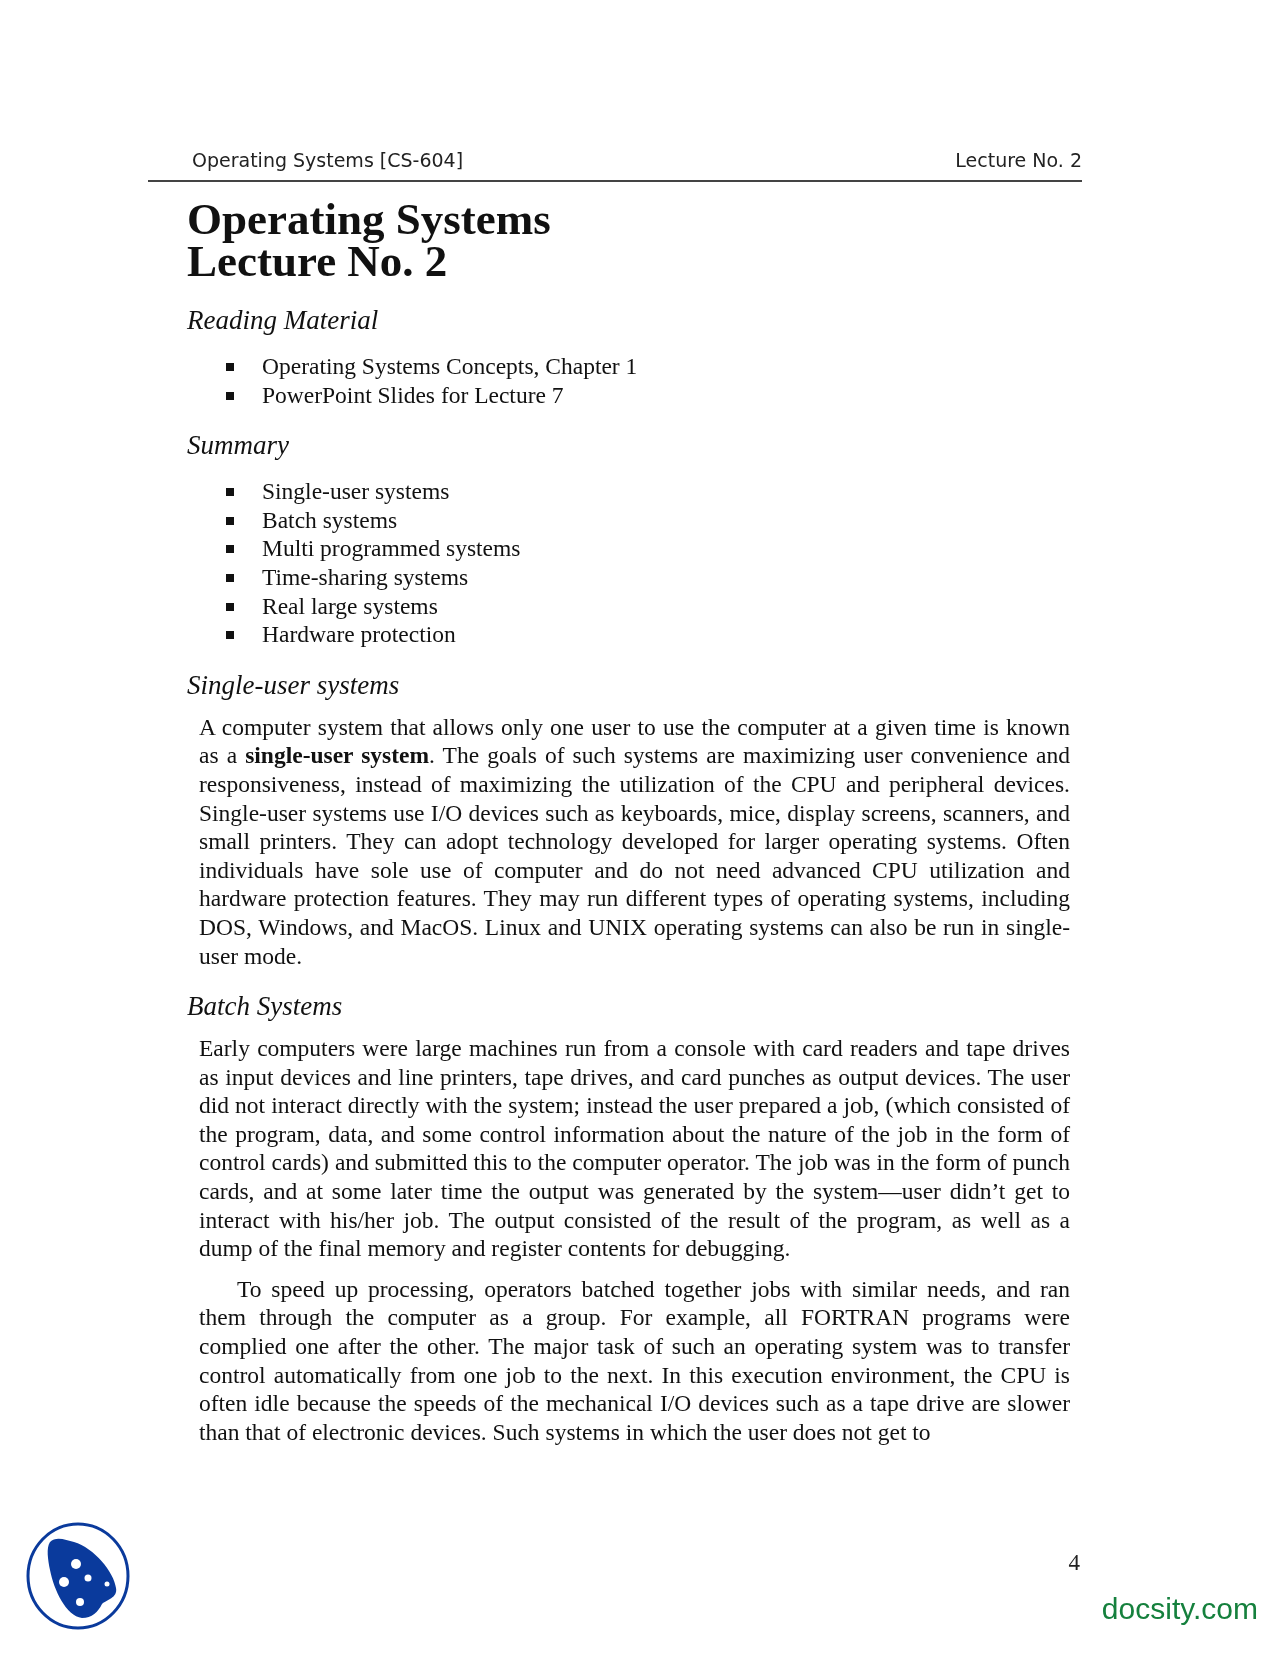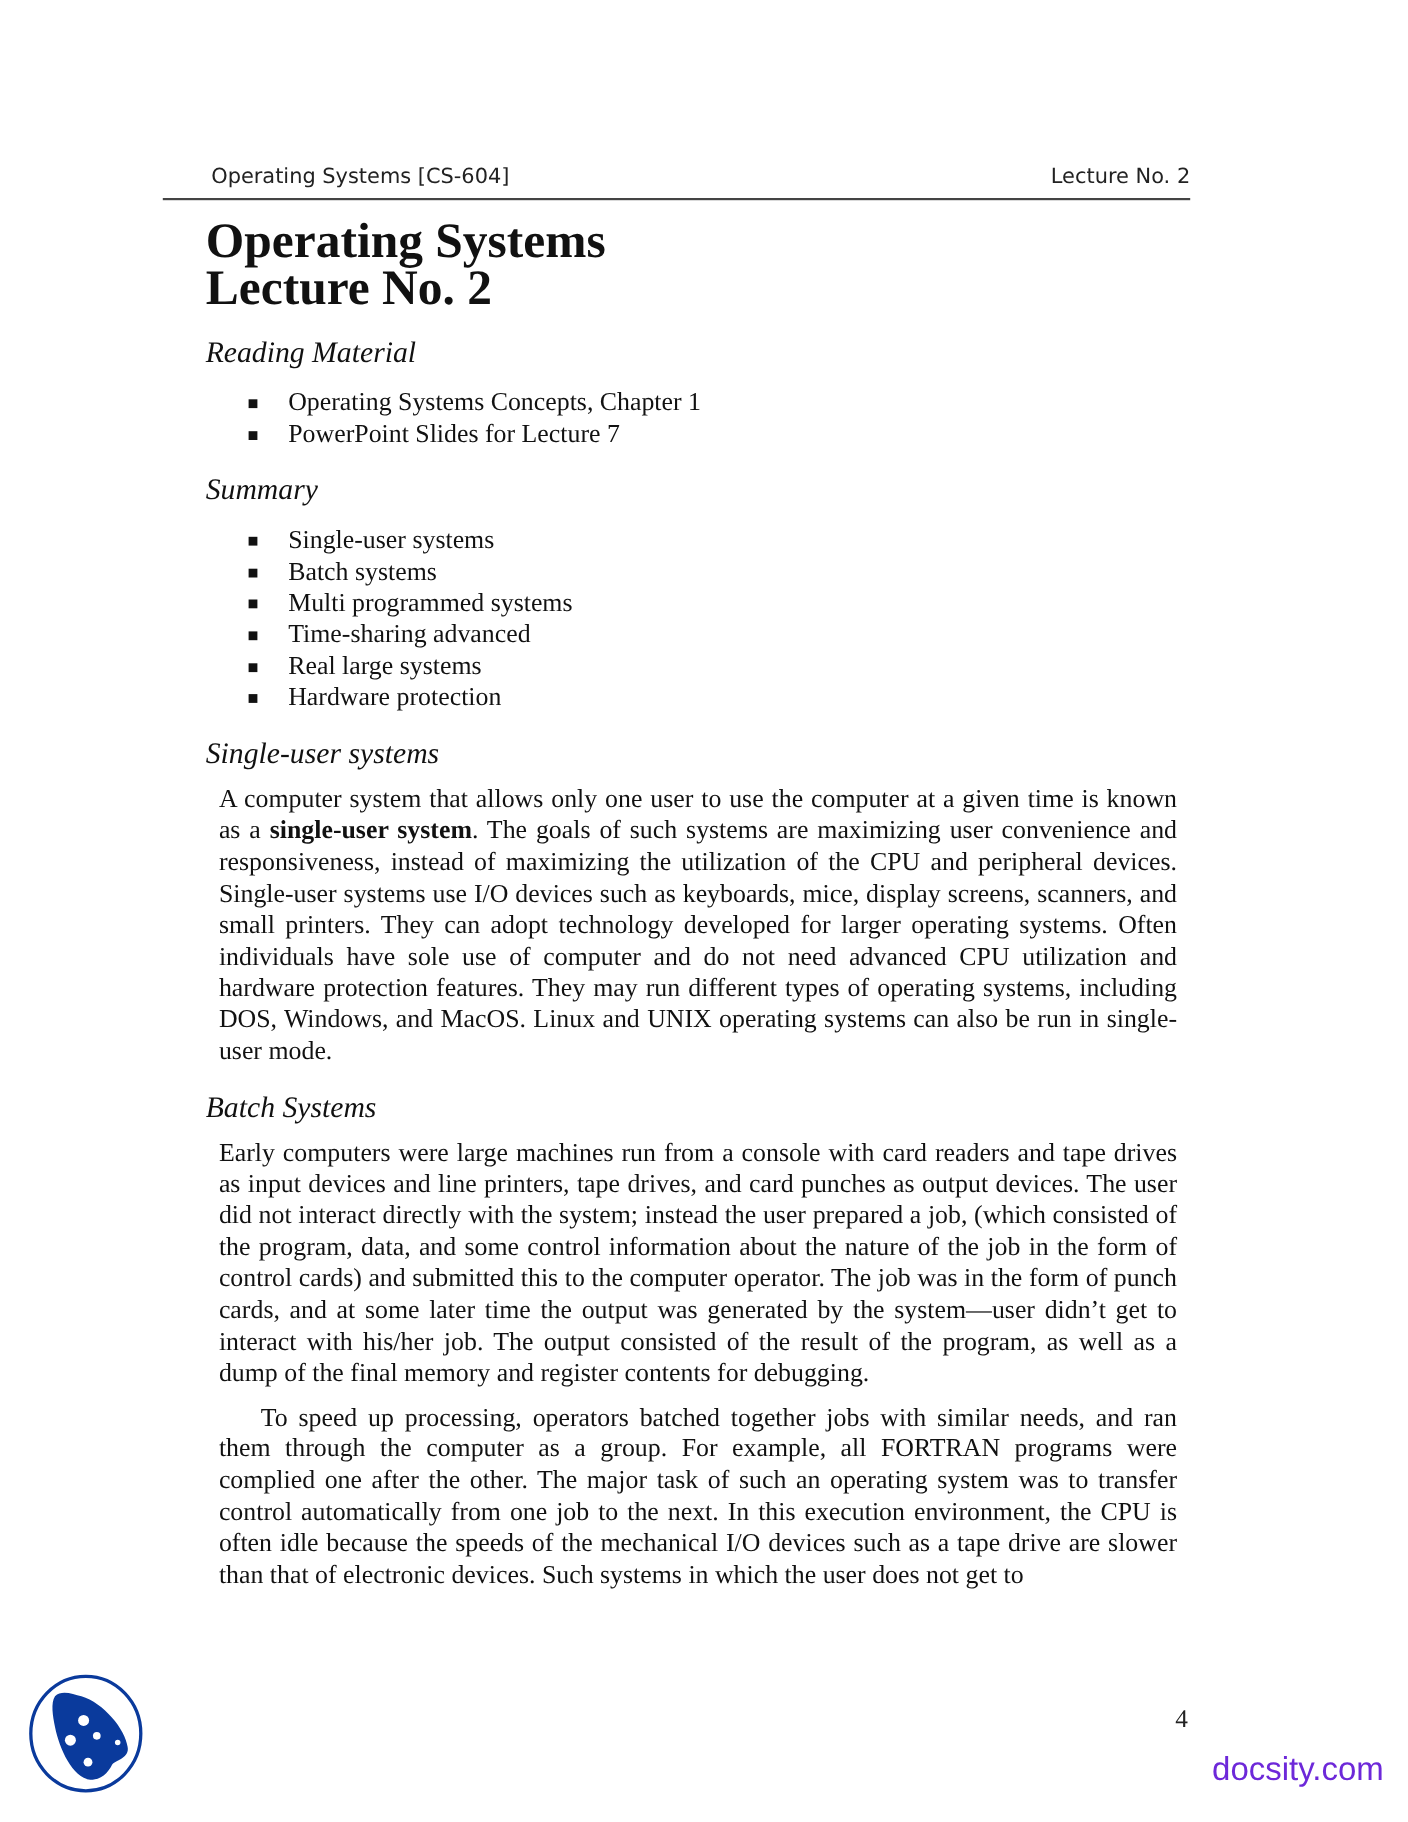--- a/index.html
+++ b/index.html
@@ -26,21 +26,21 @@
     }
     p.body { margin: 12px; text-align: justify; }
     p.body.indent { text-indent: 38px; }
     .section { margin-bottom: 20px; }
     .page-number {
       position: absolute; right: 200px; top: 1550px;
       font-family: "Liberation Serif", serif; font-size: 23px; color: #222;
     }
     .brand {
       position: absolute; right: 22px; top: 1592px;
-      font-family: "Liberation Sans", sans-serif; font-size: 30px; color: #6d28d9;
+      font-family: "Liberation Sans", sans-serif; font-size: 30px; color: #15803d;
     }
     .logo { position: absolute; left: 22px; top: 1520px; width: 112px; height: 112px; }
   </style>
 </head>
 <body>
 
 <div class="page-header">
   <span class="left">Operating Systems  [CS-604]</span>
   <span class="right">Lecture  No. 2</span>
 </div>
@@ -55,21 +55,21 @@
   <ul class="bullets">
     <li><span class="bullet"></span><span>Operating Systems Concepts, Chapter 1</span></li>
     <li><span class="bullet"></span><span>PowerPoint Slides for Lecture 7</span></li>
   </ul>
 
   <h2 class="section-heading">Summary</h2>
   <ul class="bullets">
     <li><span class="bullet"></span><span>Single-user systems</span></li>
     <li><span class="bullet"></span><span>Batch systems</span></li>
     <li><span class="bullet"></span><span>Multi programmed systems</span></li>
-    <li><span class="bullet"></span><span>Time-sharing advanced</span></li>
+    <li><span class="bullet"></span><span>Time-sharing systems</span></li>
     <li><span class="bullet"></span><span>Real large systems</span></li>
     <li><span class="bullet"></span><span>Hardware protection</span></li>
   </ul>
 
   <div class="section">
     <h2 class="section-heading">Single-user systems</h2>
     <p class="body"><span>A computer system that allows only one user to use the computer at a given time is known as a </span><b>single-user system</b><span>. The goals of such systems are maximizing user convenience and responsiveness, instead of maximizing the utilization of the CPU and peripheral devices. Single-user systems use I/O devices such as keyboards, mice, display screens, scanners, and small printers. They can adopt technology developed for larger operating systems. Often individuals have sole use of computer and do not need advanced CPU utilization and hardware protection features. They may run different types of operating systems, including DOS, Windows, and MacOS. Linux and UNIX operating systems can also be run in single-user mode.</span></p>
   </div>
 
   <div class="section">

